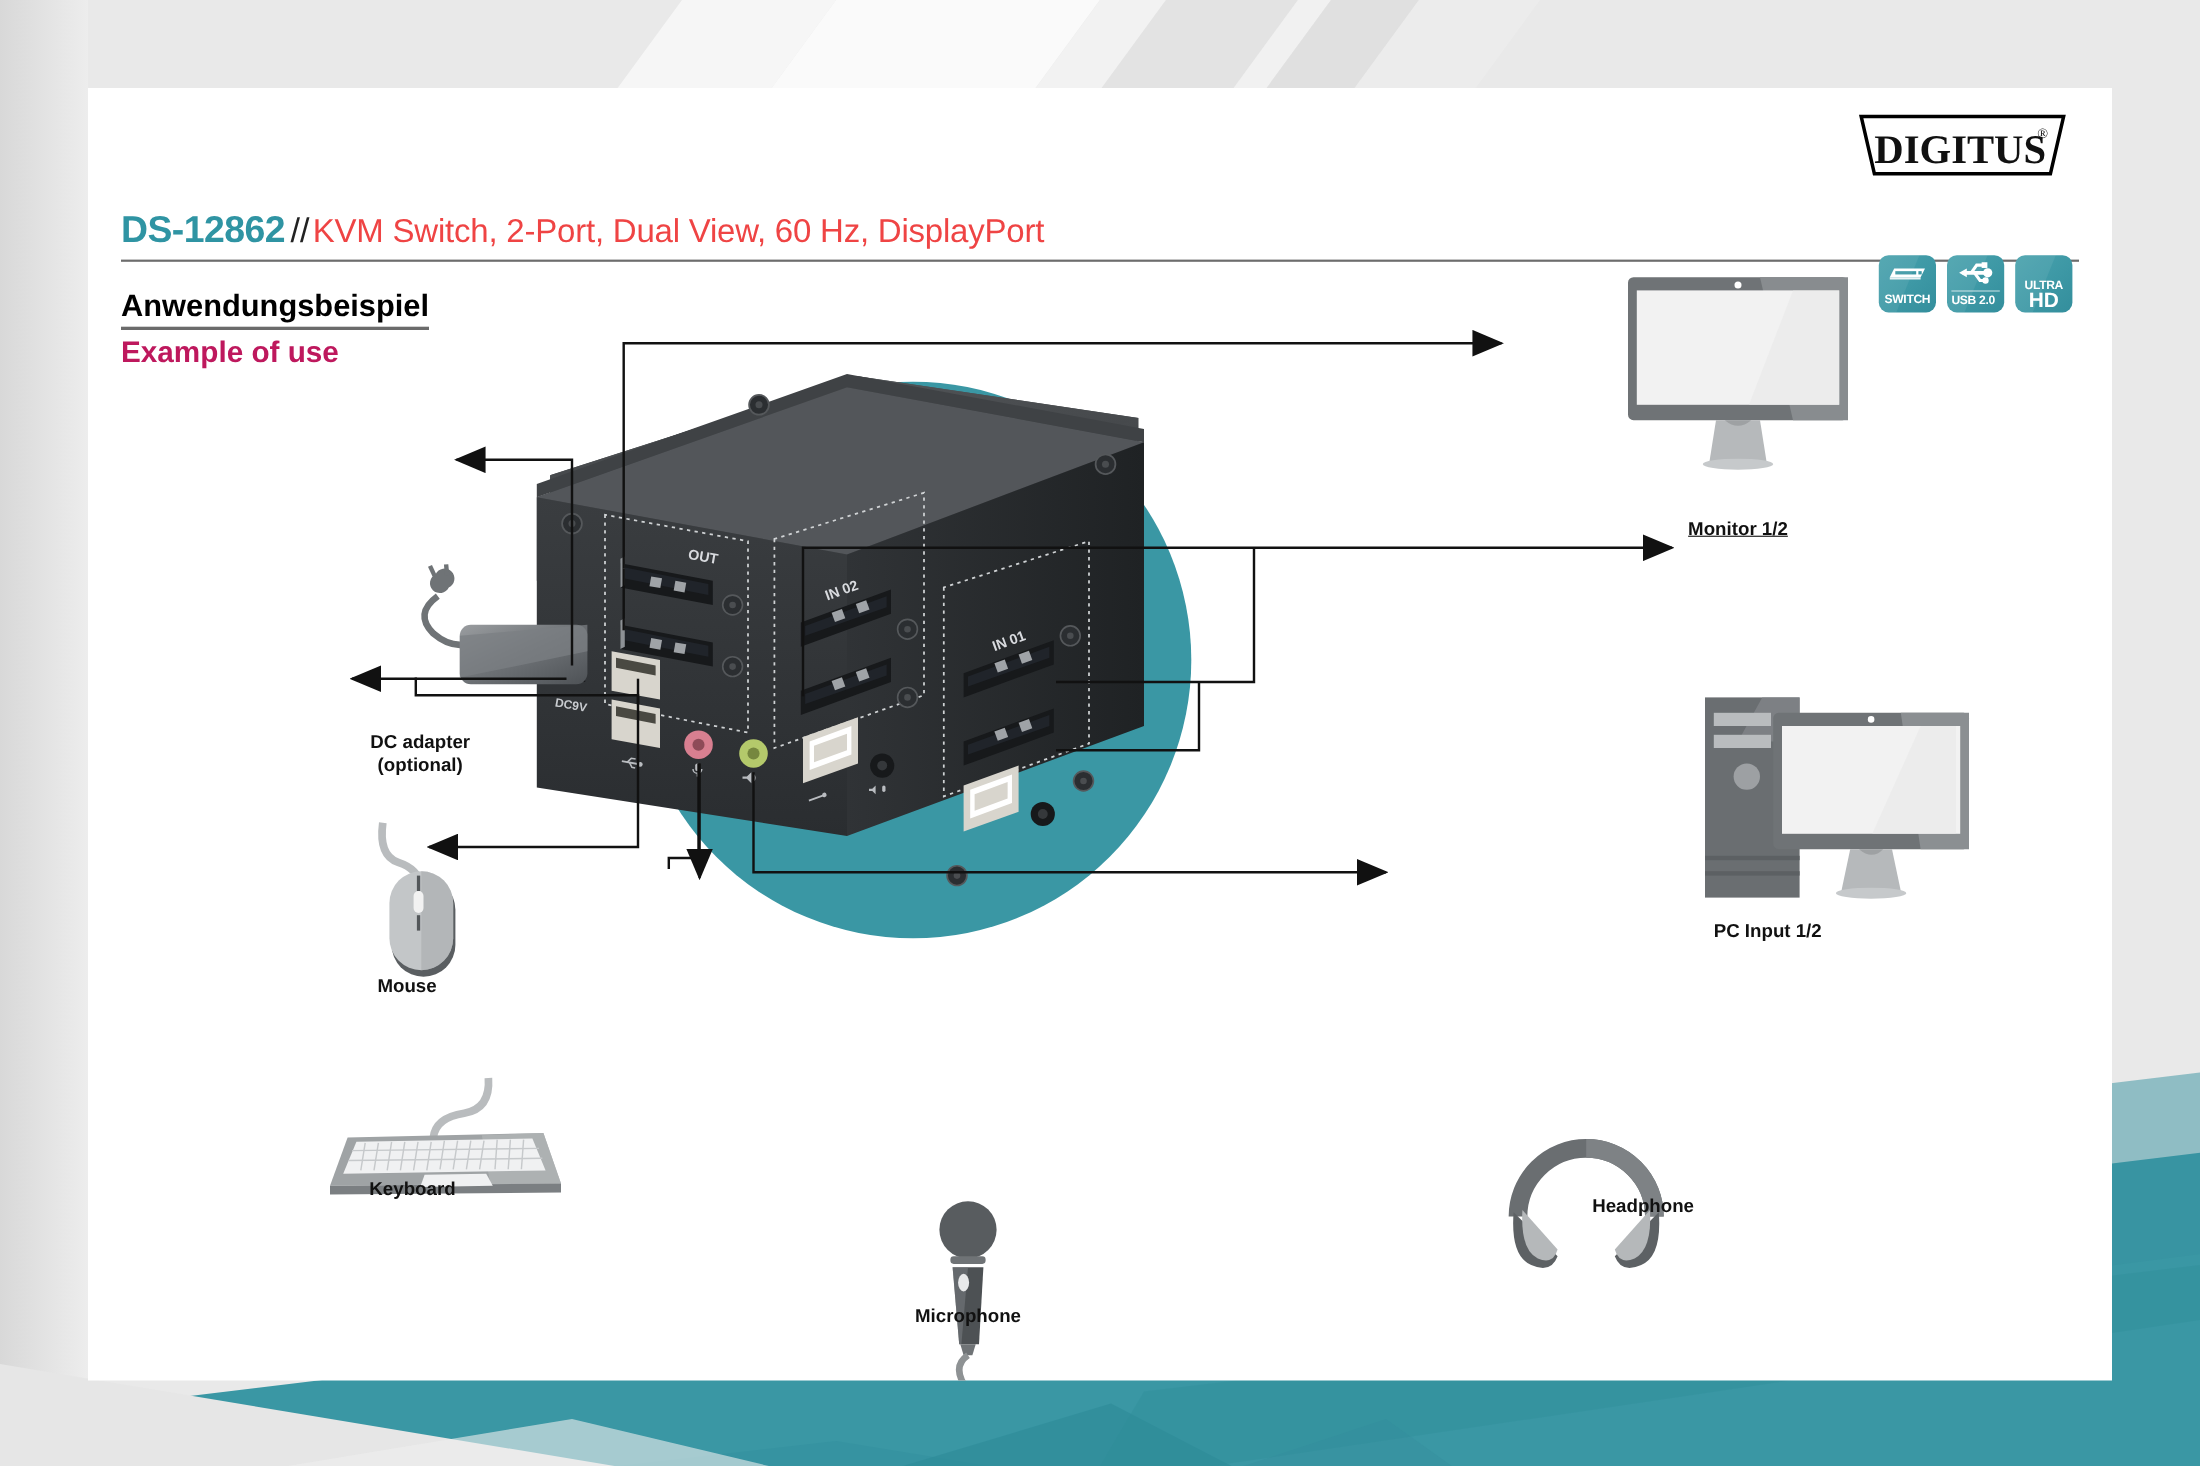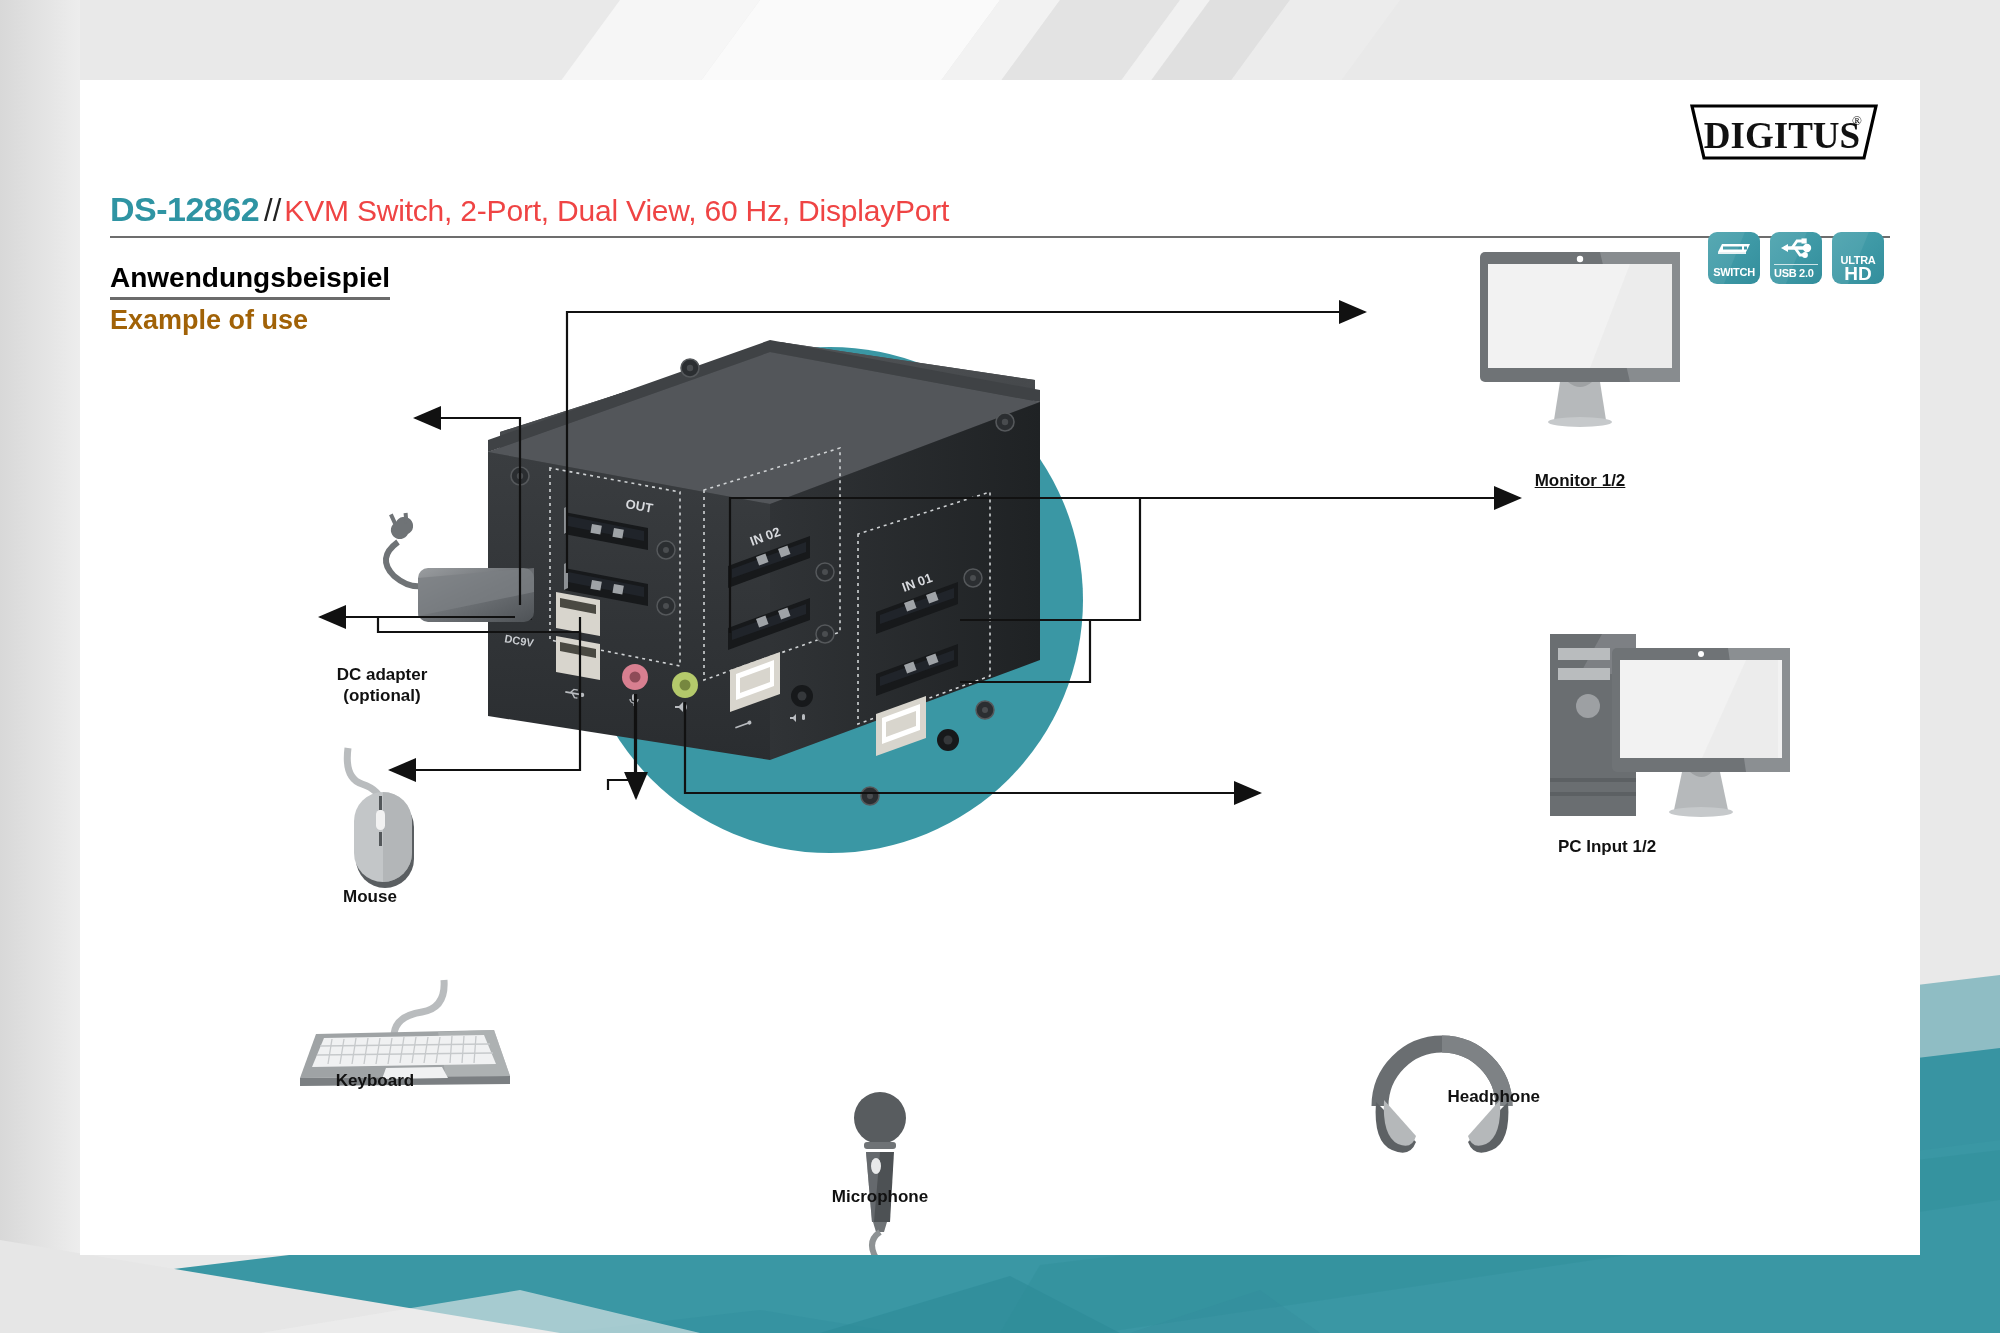--- a/index.html
+++ b/index.html
@@ -47,21 +47,21 @@
 
   
   #heading-de {
     position:absolute; left:30px; top:182px;
     font-size:28px; font-weight:bold; color:#000;
     border-bottom:3px solid #6b6b6b;
     padding-bottom:3px; display:inline-block;
   }
   #heading-en {
     position:absolute; left:30px; top:225px;
-    font-size:27px; font-weight:bold; color:#a16207;
+    font-size:27px; font-weight:bold; color:#be185d;
   }
 
   
   #badges {
     position:absolute; right:36px; top:152px;
     display:flex; gap:10px;
   }
   .badge {
     width:52px; height:52px; border-radius:9px;
     background:linear-gradient(135deg,#4aa3ae 0%,#3d98a5 55%,#338e9c 100%);

